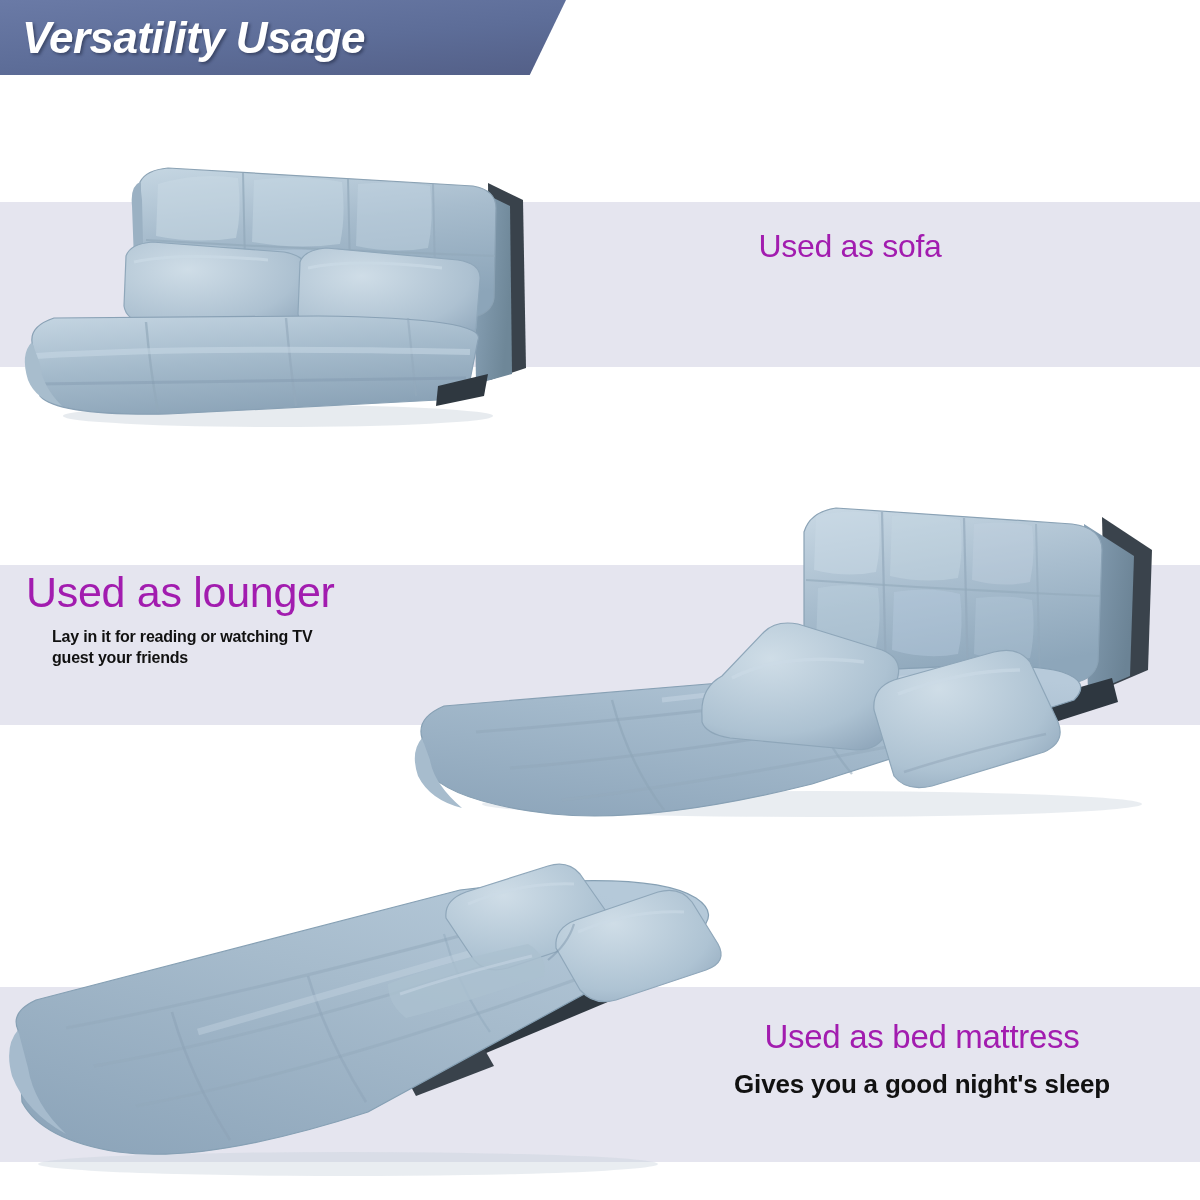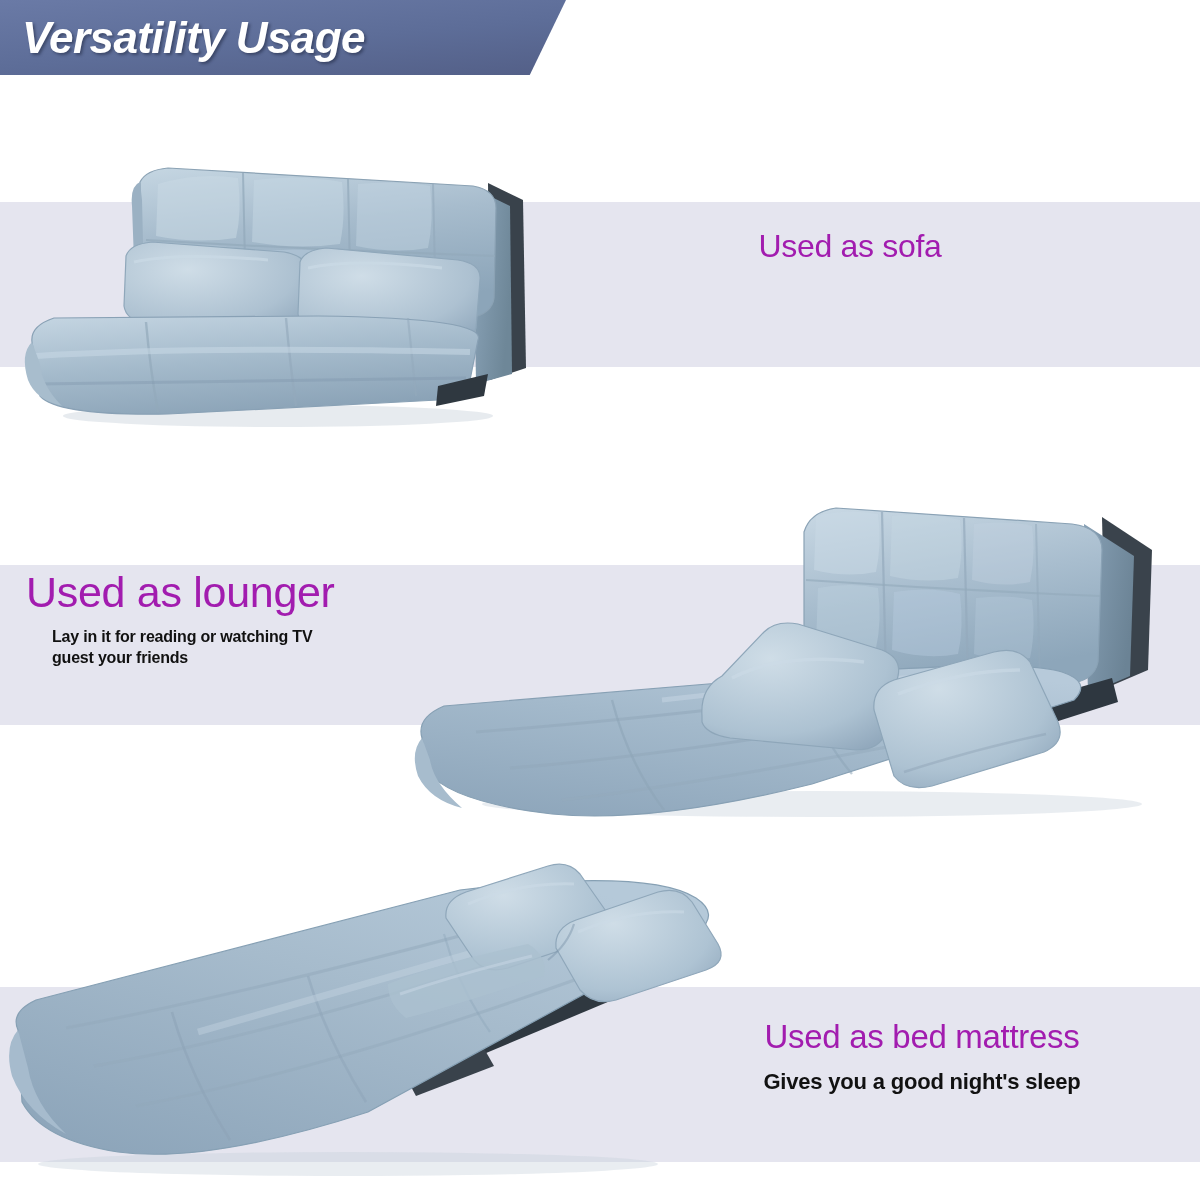--- a/index.html
+++ b/index.html
@@ -76,21 +76,21 @@
   .sub-line {
     color: #111111;
     font-weight: bold;
     font-size: 21px;
     line-height: 1.3;
     letter-spacing: -0.2px;
     margin-top: 10px;
   }
   .tb-sofa .sub-line { white-space: nowrap; font-size: 20.5px; }
   .tb-bed .head-line { font-size: 33px; }
-  .tb-bed .sub-line { font-size: 22px; margin-top: 12px; }
+  .tb-bed .sub-line { font-size: 26px; margin-top: 12px; }
   .tb-lounger .head-line { font-size: 43px; }
   .tb-lounger .sub-line { font-size: 16px; margin-top: 10px; margin-left: 26px; }
 
   
   .product {
     position: absolute;
     z-index: 3;
   }
   .p-sofa    { left: 18px;  top: 128px; width: 545px; height: 300px; }
   .p-lounger { left: 412px; top: 432px; width: 760px; height: 390px; }

